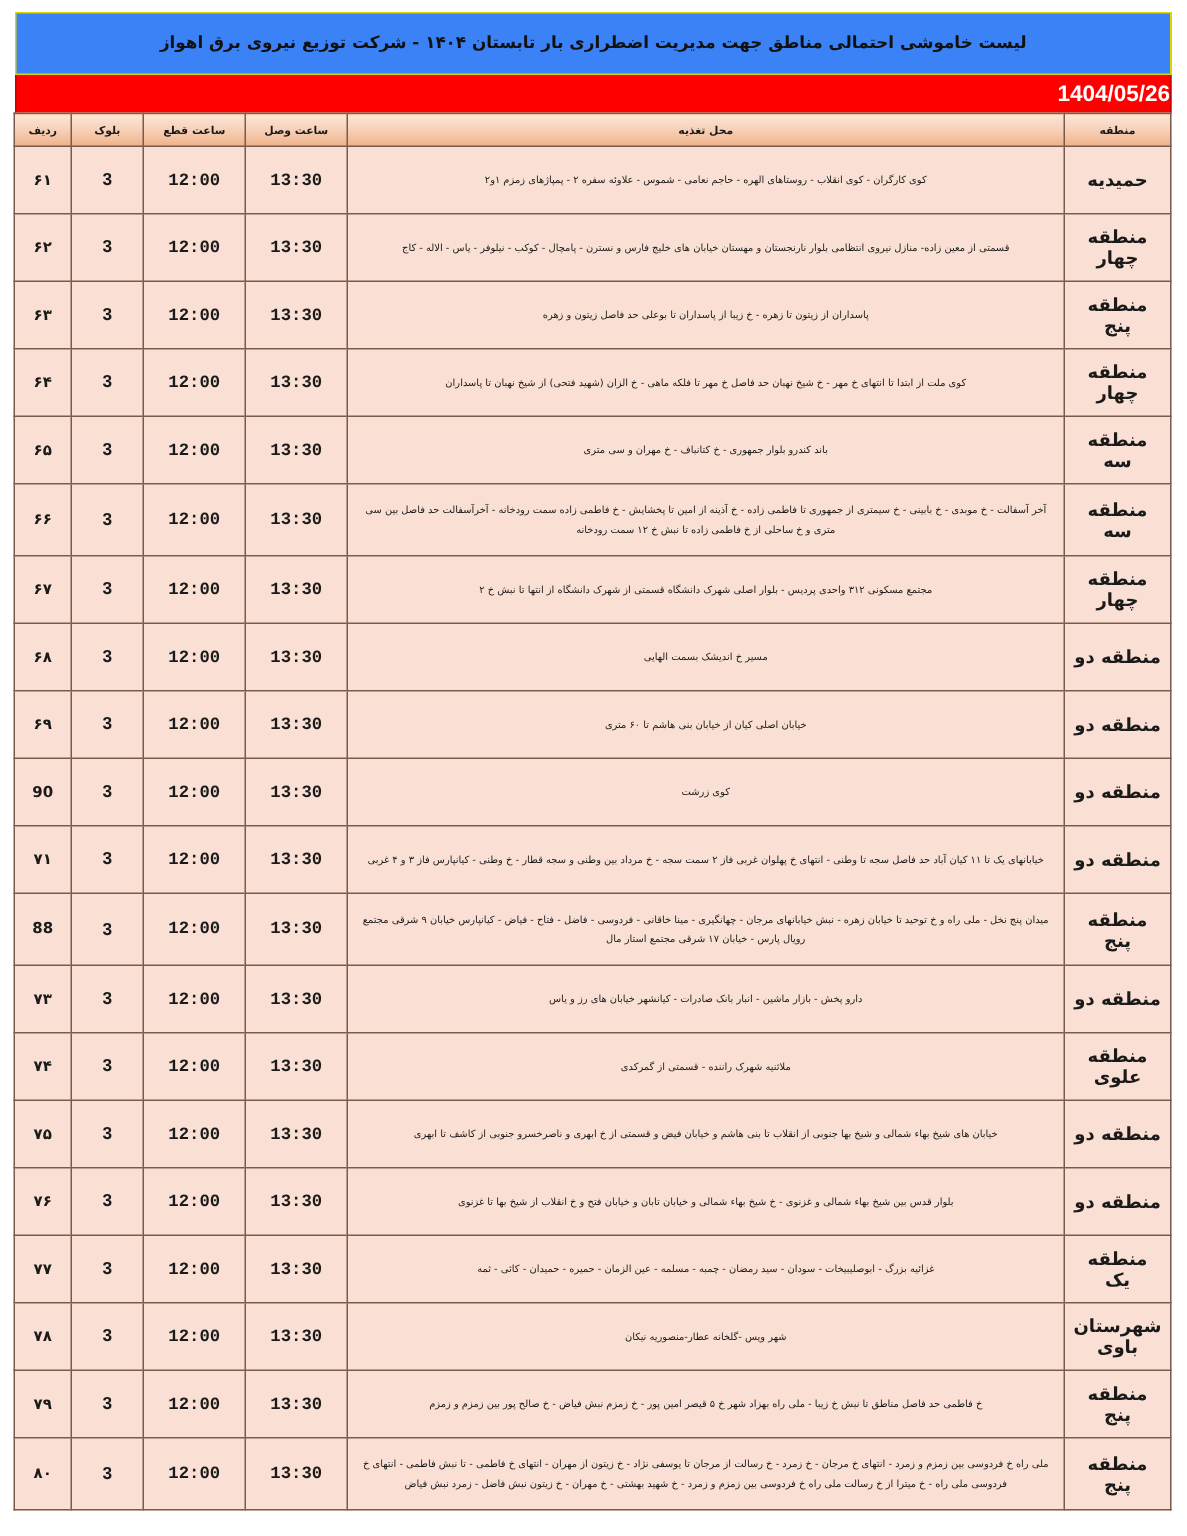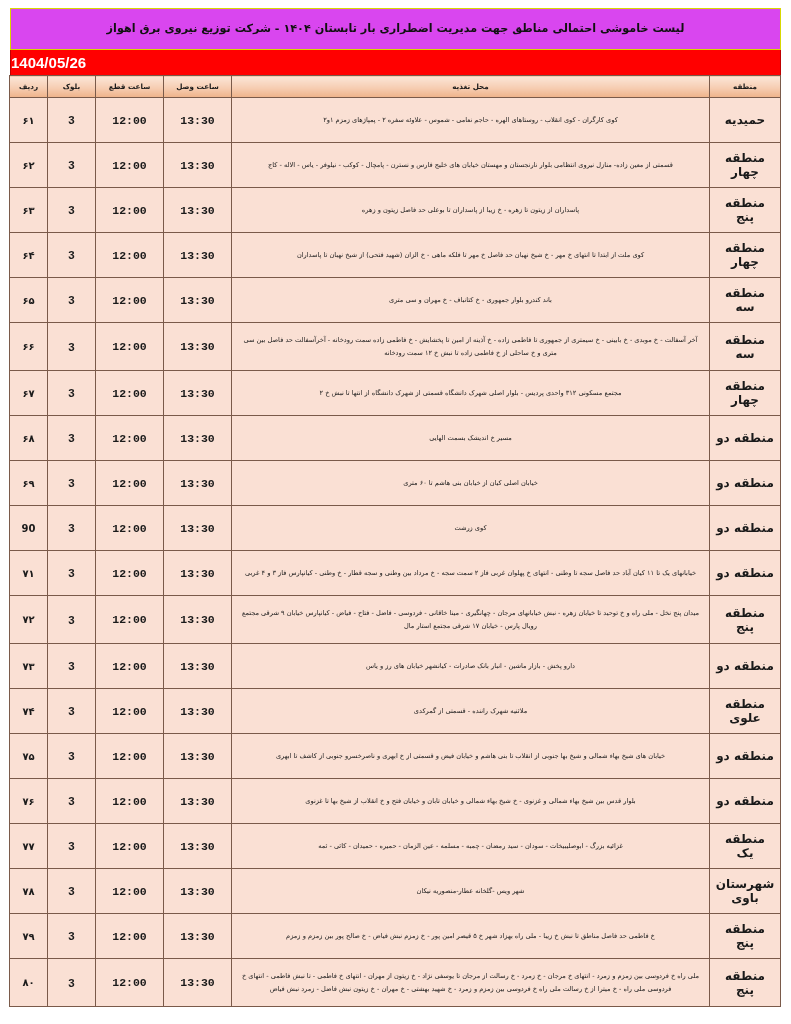--- a/index.html
+++ b/index.html
@@ -18,21 +18,21 @@
     width: 791px;
     height: 1024px;
     position: relative;
     background: #ffffff;
     box-sizing: border-box;
     padding: 8px 10px 0 10px;
   }
 
   
   .title-banner {
-    background: #d946ef;
+    background: #3b82f6;
     border: 1px solid #d8d800;
     height: 42px;
     display: flex;
     align-items: center;
     justify-content: center;
     box-sizing: border-box;
   }
   .title-banner .title-text {
     color: #111111;
     font-size: 11.2px;
@@ -45,21 +45,21 @@
   }
 
   
   .date-banner {
     background: #FF0000;
     border-left: 1px solid #c00000;
     border-right: 1px solid #c00000;
     height: 25px;
     display: flex;
     align-items: center;
-    justify-content: flex-end;
+    justify-content: flex-start;
     box-sizing: border-box;
   }
   .date-banner .date-text {
     color: #ffffff;
     font-size: 15px;
     font-weight: bold;
     font-family: "Liberation Sans", sans-serif;
     direction: ltr;
   }
 
@@ -256,21 +256,21 @@
           <td class="time">12:00</td>
           <td class="block">3</td>
           <td class="rownum">۷۱</td>
         </tr>
         <tr class="tall">
           <td class="region">منطقه پنج</td>
           <td class="feed">میدان پنج نخل - ملی راه و خ توحید تا خیابان زهره - نبش خیابانهای مرجان - چهانگیری - مینا خاقانی - فردوسی - فاضل - فتاح - فیاض - کیانپارس خیابان ۹ شرقی مجتمع رویال پارس - خیابان ۱۷ شرقی مجتمع استار مال</td>
           <td class="time">13:30</td>
           <td class="time">12:00</td>
           <td class="block">3</td>
-          <td class="rownum">۷۲</td>
+          <td class="rownum">88</td>
         </tr>
         <tr>
           <td class="region">منطقه دو</td>
           <td class="feed">دارو پخش - بازار ماشین - انبار بانک صادرات - کیانشهر خیابان های رز و یاس</td>
           <td class="time">13:30</td>
           <td class="time">12:00</td>
           <td class="block">3</td>
           <td class="rownum">۷۳</td>
         </tr>
         <tr>

